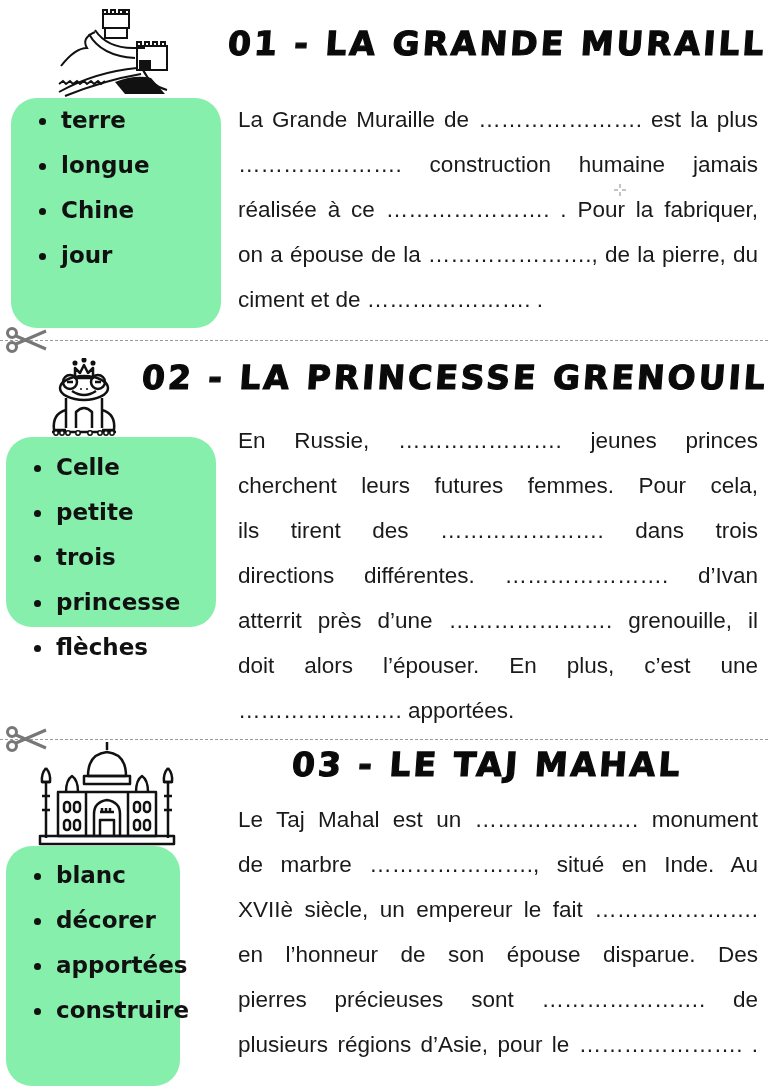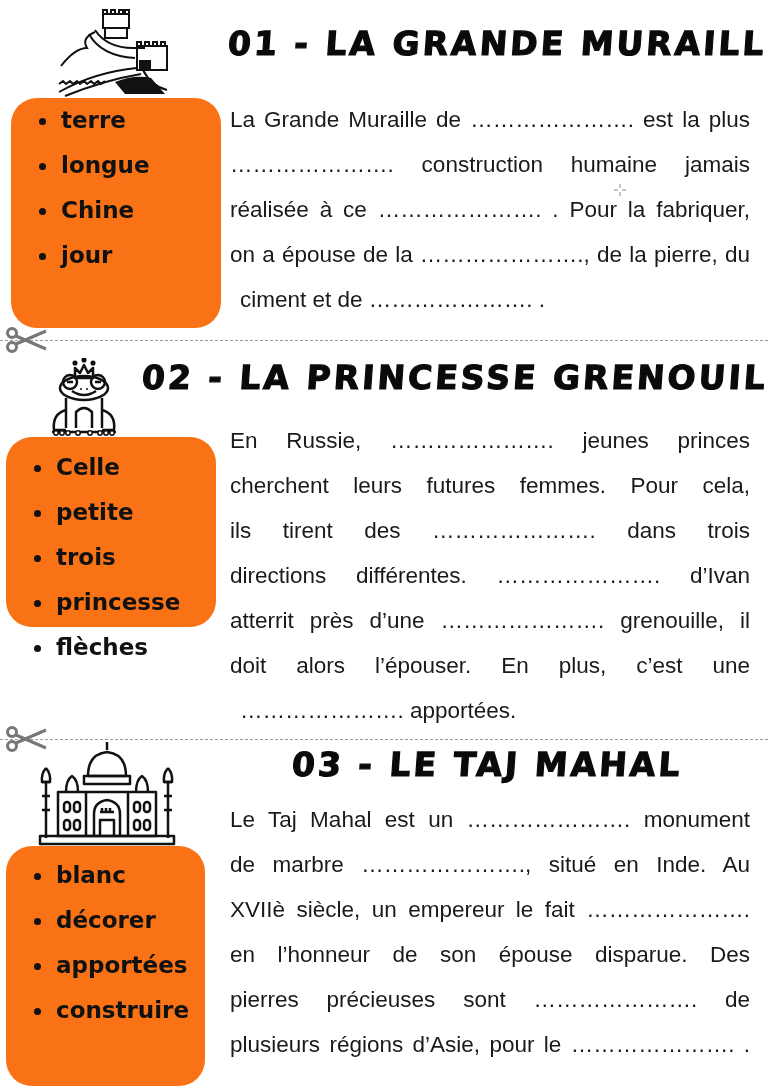--- a/index.html
+++ b/index.html
@@ -2,30 +2,30 @@
 <html><head>
 <meta charset="utf-8">
 <style>
   html, body { margin: 0; padding: 0; background: #ffffff; }
   body { width: 768px; height: 1092px; position: relative; overflow: hidden;
          font-family: "DejaVu Sans", sans-serif; color: #111; }
   .abs { position: absolute; }
   .title { position: absolute; font-family: "DejaVu Sans", sans-serif; font-weight: 900;
            font-size: 33px; letter-spacing: 3px; color: #0a0a0a; white-space: nowrap;
            transform: skewX(-4deg); -webkit-text-stroke: 1.2px #0a0a0a; }
-  .wordbox { position: absolute; background: #f97316; border-radius: 26px; }
+  .wordbox { position: absolute; background: #86efac; border-radius: 26px; }
   .wordbox ul { list-style: none; margin: 0; padding: 0; }
   .wordbox li { position: relative; font-weight: bold; font-size: 23px; height: 45px;
                 line-height: 45px; padding-left: 50px; color: #111; }
   .wordbox li::before { content: ""; position: absolute; left: 28px; top: 20px; width: 7px; height: 7px;
                         border-radius: 50%; background: #111; }
-  .passage { position: absolute; left: 230px; width: 520px; font-size: 22.5px; line-height: 45px;
+  .passage { position: absolute; left: 238px; width: 520px; font-size: 22.5px; line-height: 45px;
              text-align: justify; color: #1a1a1a; font-family: "Liberation Sans", sans-serif; }
   .passage .line { display: block; height: 45px; text-align: justify; text-align-last: justify; white-space: nowrap; }
-  .passage .line.last { text-align-last: left; margin-left: 10px; }
+  .passage .line.last { text-align-last: left; }
   .sep { position: absolute; left: 0; width: 768px; height: 0; border-top: 1.5px dashed #9a9a9a; }
   .scissors { position: absolute; left: 4px; width: 44px; height: 26px; }
   .cursor { position: absolute; left: 614px; top: 184px; width: 12px; height: 12px; }
 </style>
 </head>
 <body>
 
 <div>
   <svg class="abs" style="left:55px;top:8px;width:120px;height:90px" viewBox="0 0 120 90">
     <g fill="none" stroke="#111" stroke-width="2">
@@ -166,21 +166,21 @@
         <rect x="106" y="62" width="6" height="10" rx="3"></rect>
       <rect x="96" y="80" width="6" height="10" rx="3"></rect>
         <rect x="106" y="80" width="6" height="10" rx="3"></rect>
       <path d="M62 72 h14 M64 68 v4 M68 68 v4 M72 68 v4"></path>
       <rect x="2" y="96" width="134" height="8"></rect>
     </g>
   </svg>
 
   <div class="title" style="left:292px;top:745px">03 - LE TAJ MAHAL</div>
 
-  <div class="wordbox" style="left:6px;top:846px;width:199px;height:240px">
+  <div class="wordbox" style="left:6px;top:846px;width:174px;height:240px">
     <ul style="padding-top:7px">
       <li>blanc</li>
       <li>décorer</li>
       <li>apportées</li>
       <li>construire</li>
     </ul>
   </div>
 
   <div class="passage" style="top:797px">
     <span class="line">Le Taj Mahal est un …………………. monument</span>

